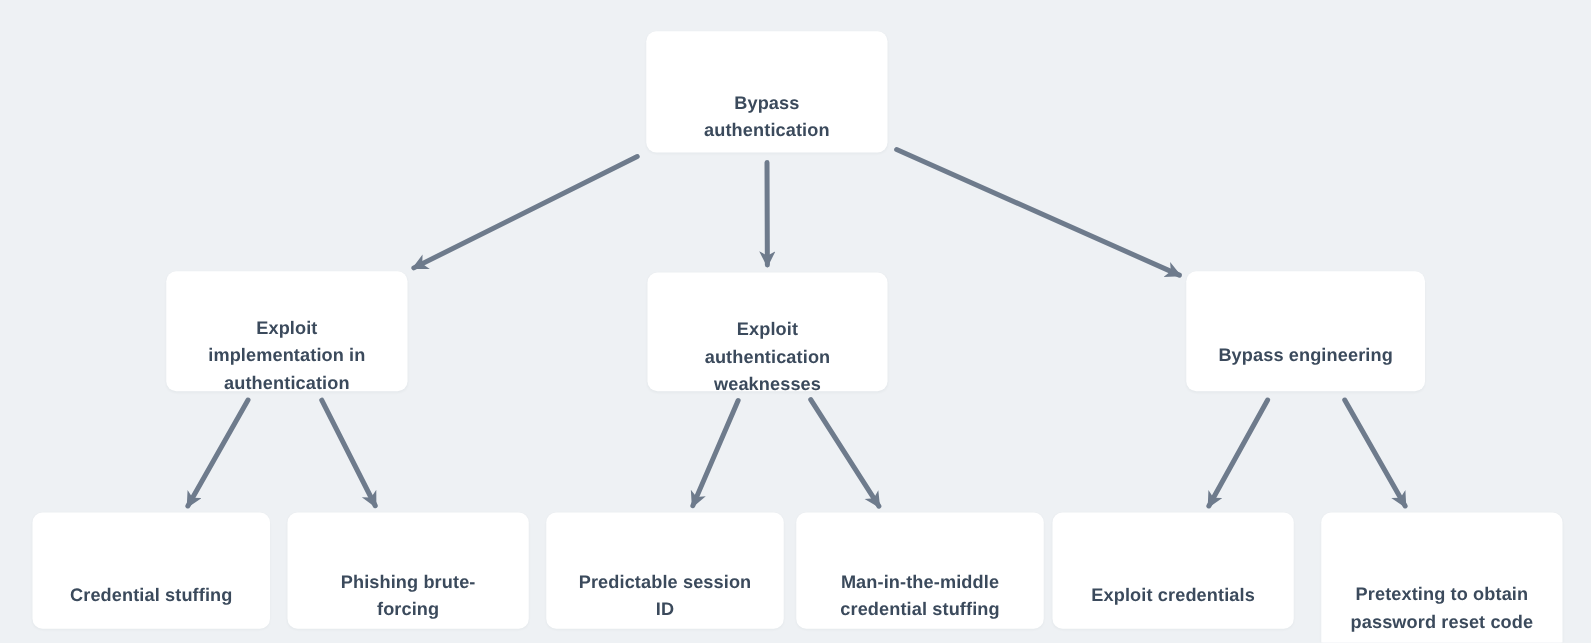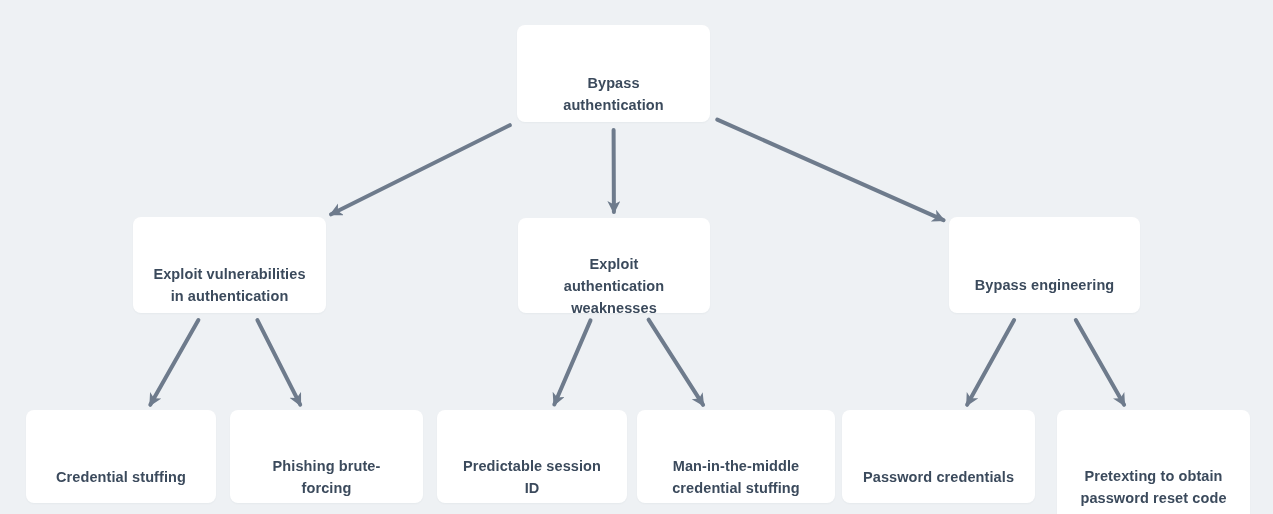--- a/index.html
+++ b/index.html
@@ -47,21 +47,21 @@
       <line x1="648.6" y1="319.7" x2="703.1" y2="404.9" class="edge-line" marker-end="url(#arrowhead)"></line>
       <line x1="1014.1" y1="320.0" x2="967.1" y2="404.8" class="edge-line" marker-end="url(#arrowhead)"></line>
       <line x1="1075.8" y1="320.0" x2="1124.1" y2="404.8" class="edge-line" marker-end="url(#arrowhead)"></line>
     </svg>
 
   <div class="node" style="left:517px; top:25px; width:193px; height:97px;">
     <span class="node-label" style="max-width:150px;">Bypass authentication</span>
   </div>
 
   <div class="node" style="left:133px; top:217px; width:193px; height:96px;">
-    <span class="node-label" style="max-width:158px;">Exploit vulnerabilities in authentication</span>
+    <span class="node-label" style="max-width:158px;">Exploit implementation in authentication</span>
   </div>
 
   <div class="node" style="left:518px; top:218px; width:192px; height:95px;">
     <span class="node-label" style="max-width:125px;">Exploit authentication weaknesses</span>
   </div>
 
   <div class="node" style="left:949px; top:217px; width:191px; height:96px;">
     <span class="node-label">Bypass engineering</span>
   </div>
 
@@ -75,20 +75,20 @@
 
   <div class="node" style="left:437px; top:410px; width:190px; height:93px;">
     <span class="node-label" style="max-width:140px;">Predictable session ID</span>
   </div>
 
   <div class="node" style="left:637px; top:410px; width:198px; height:93px;">
     <span class="node-label" style="max-width:155px;">Man-in-the-middle credential stuffing</span>
   </div>
 
   <div class="node" style="left:842px; top:410px; width:193px; height:93px;">
-    <span class="node-label">Password credentials</span>
+    <span class="node-label">Exploit credentials</span>
   </div>
 
   <div class="node" style="left:1057px; top:410px; width:193px; height:113px;">
     <span class="node-label" style="max-width:155px;">Pretexting to obtain password reset code</span>
   </div>
 
 </div>
 
 </body></html>

